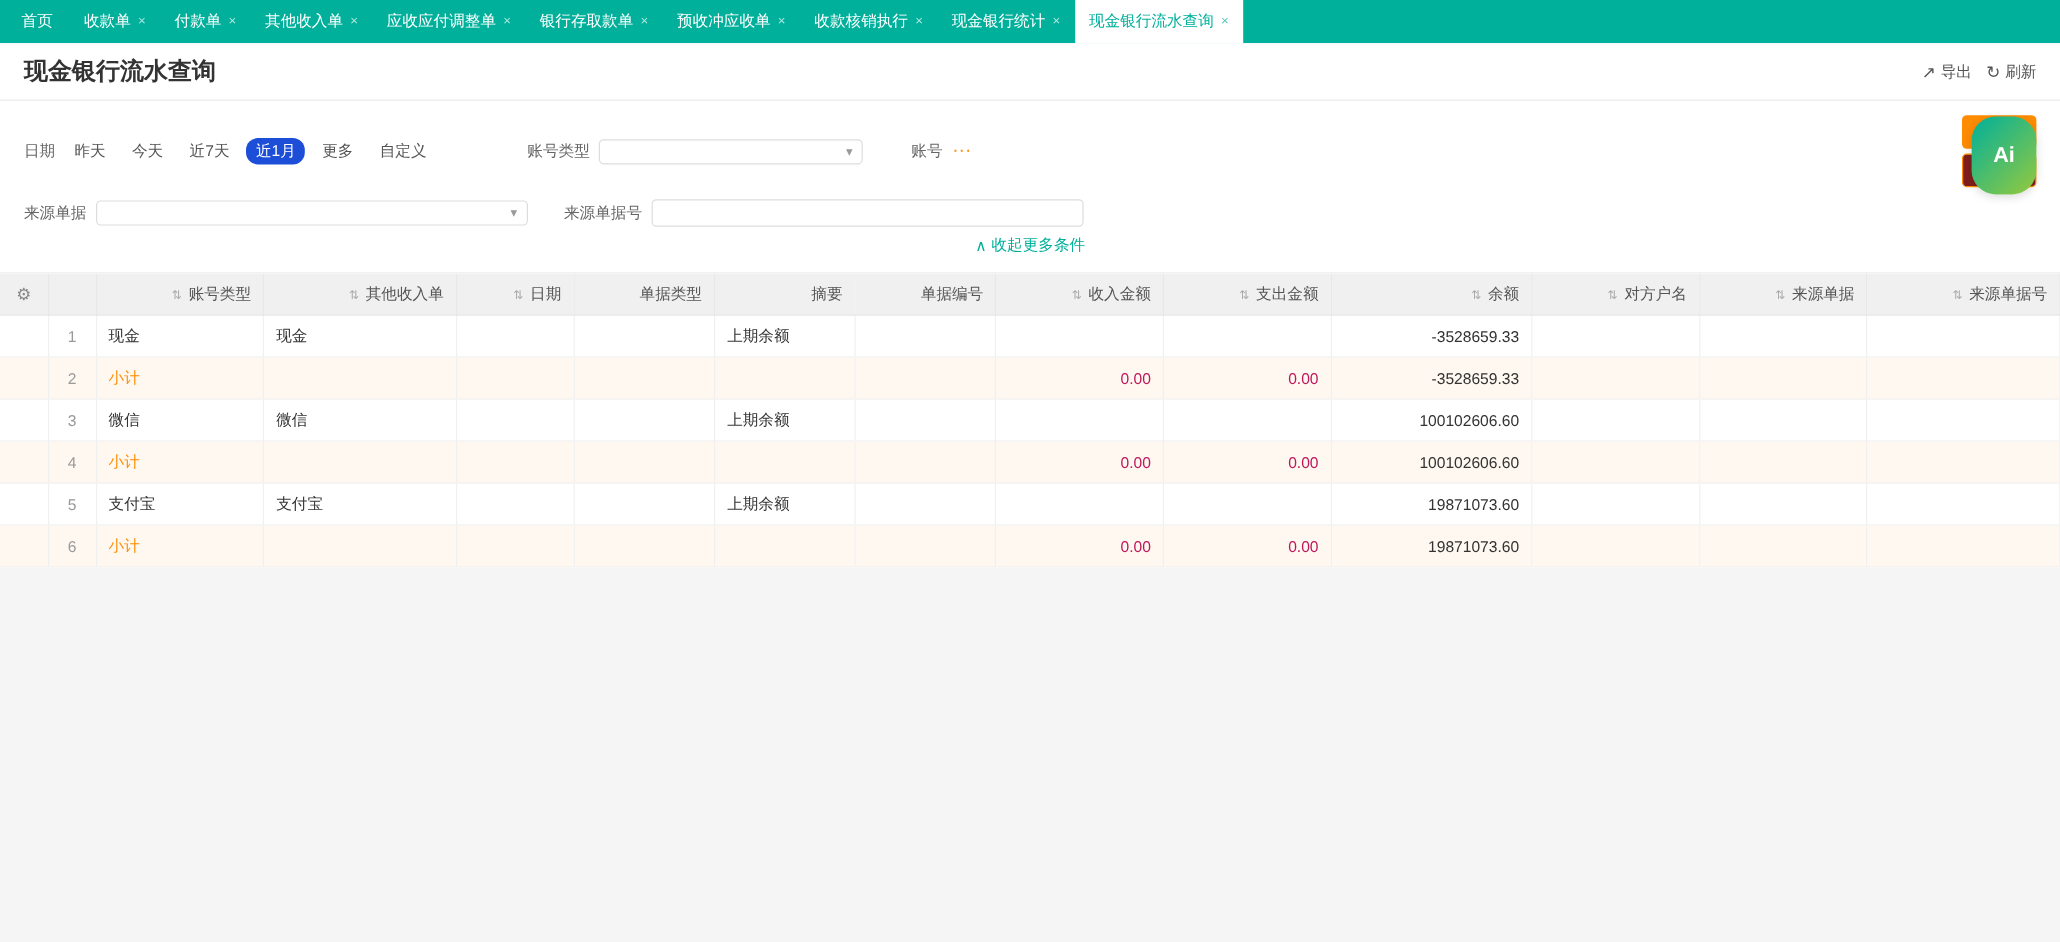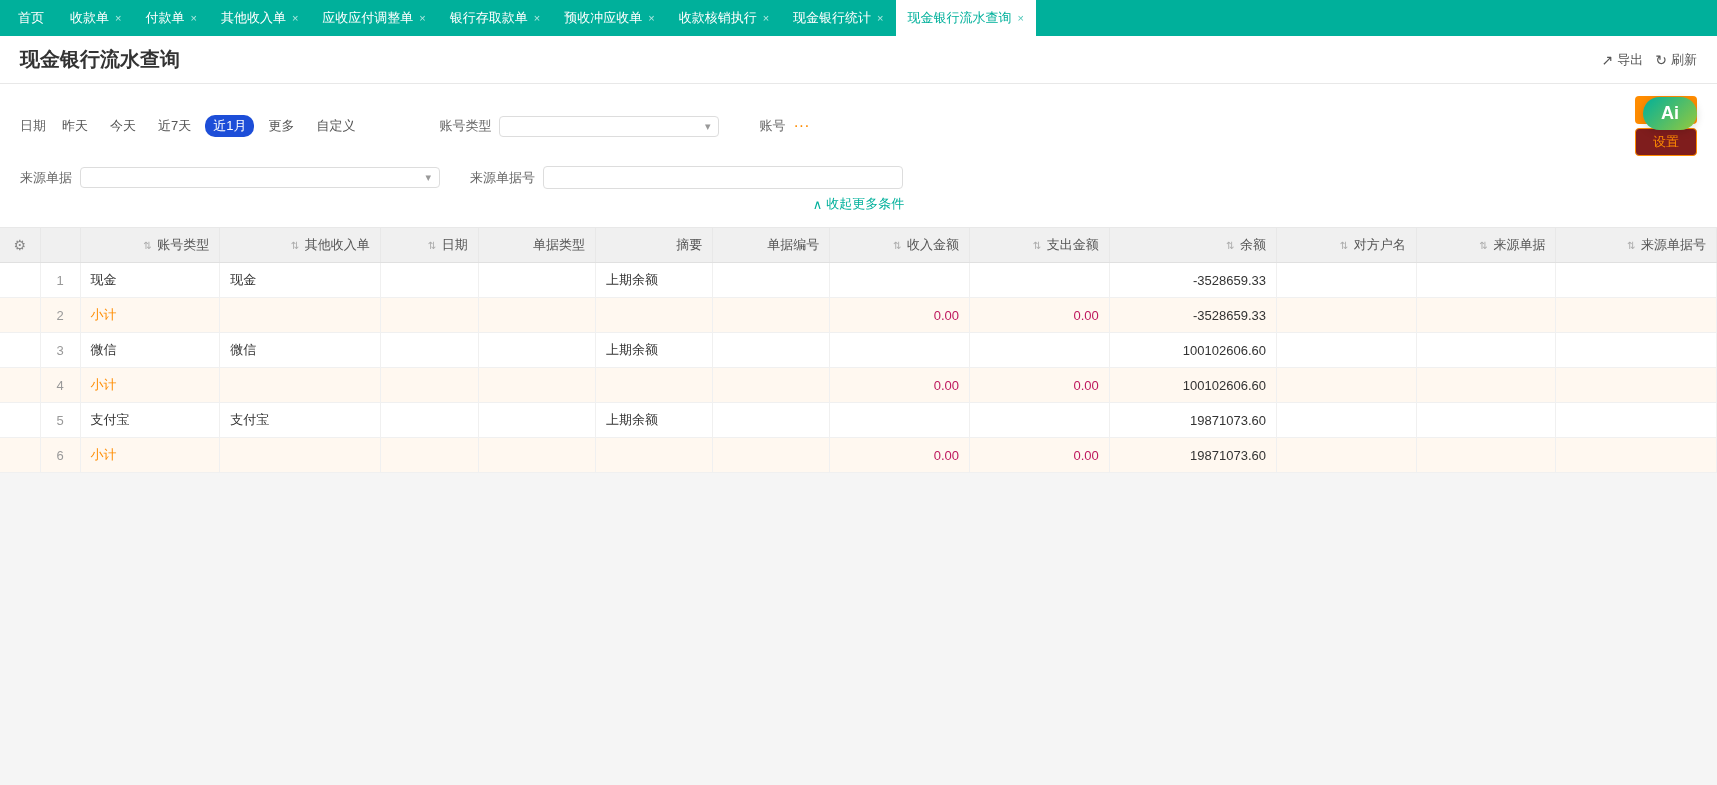--- a/index.html
+++ b/index.html
@@ -256,21 +256,21 @@
       cursor: pointer;
     }
 
     .ai-badge {
       position: fixed;
       right: 20px;
       top: 97px;
       background: linear-gradient(135deg, #00b09b, #96c93d);
       color: #fff;
       border-radius: 20px;
-      padding: 6px 18px;
+      padding: 22px 18px;
       font-size: 18px;
       font-weight: bold;
       cursor: pointer;
       box-shadow: 0 2px 8px rgba(0,0,0,0.15);
     }
   </style>
 </head>
 <body>
 
 <nav class="top-nav">

